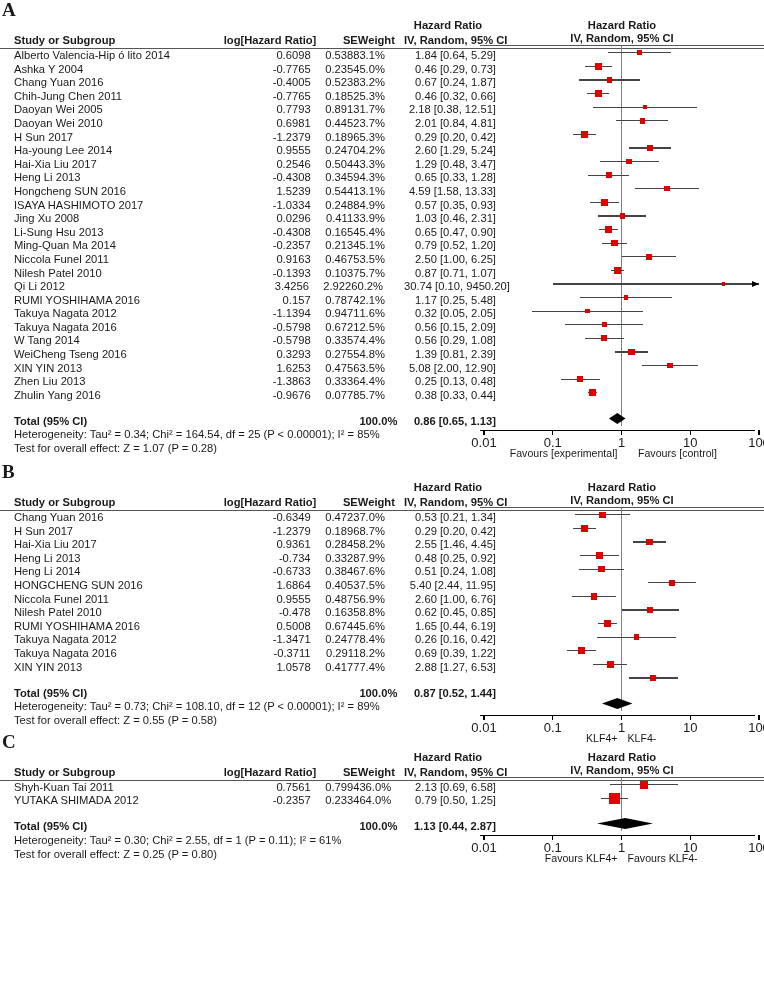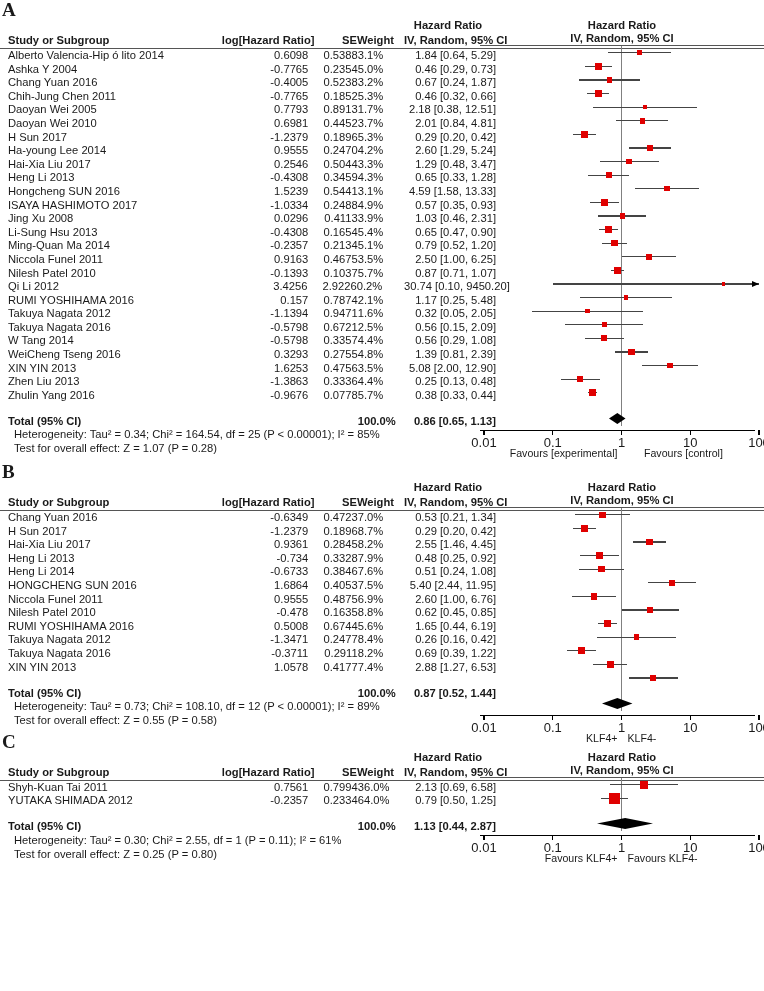--- a/index.html
+++ b/index.html
@@ -24,21 +24,21 @@
     width:500px;
     font-size:11.2px;
     line-height:13.6px;
   }
   .hdr-row,.row,.total-row{
     display:flex;align-items:flex-end;
     height:13.6px;
     white-space:nowrap;
   }
   .row{height:13.6px;}
-  .c-study{width:218px;padding-left:8px;overflow:hidden;text-overflow:ellipsis;}
+  .c-study{width:218px;padding-left:14px;overflow:hidden;text-overflow:ellipsis;}
   .c-log{width:86px;text-align:right;}
   .c-se{width:50px;text-align:right;}
   .c-wt{width:48px;text-align:left;}
   .c-hr{width:92px;text-align:right;padding-right:4px;}
 
   .hdr-row{font-weight:bold;height:15px;}
   .hdr-top{display:flex;height:14px;font-weight:bold;font-size:11.2px;}
   .hdr-top .sp{width:402px;}
   .hdr-top .hr2{width:92px;text-align:center;}
 
@@ -361,21 +361,21 @@
             <div class="tlab" style="left:4px">0.01</div>
             <div class="tick" style="left:72.1px"></div>
             <div class="tlab" style="left:72.75px">0.1</div>
             <div class="tick" style="left:140.85px"></div>
             <div class="tlab" style="left:141.5px">1</div>
             <div class="tick" style="left:209.6px"></div>
             <div class="tlab" style="left:210.25px">10</div>
             <div class="tick" style="left:278.35px"></div>
             <div class="tlab" style="left:279px">100</div>
             <div class="foot" style="left:137.5px;transform:translateX(-100%)">Favours [experimental]</div>
-            <div class="foot" style="left:164px">Favours [control]</div>
+            <div class="foot" style="left:158px">Favours [control]</div>
           </div>
         </div>
       </div>
     </div>
     <div class="panel" style="margin-top: 6px;">
       <div class="panel-letter">B</div>
       <div class="grid">
         <div class="tbl">
           <div class="hdr-top">
             <div class="sp"></div>

